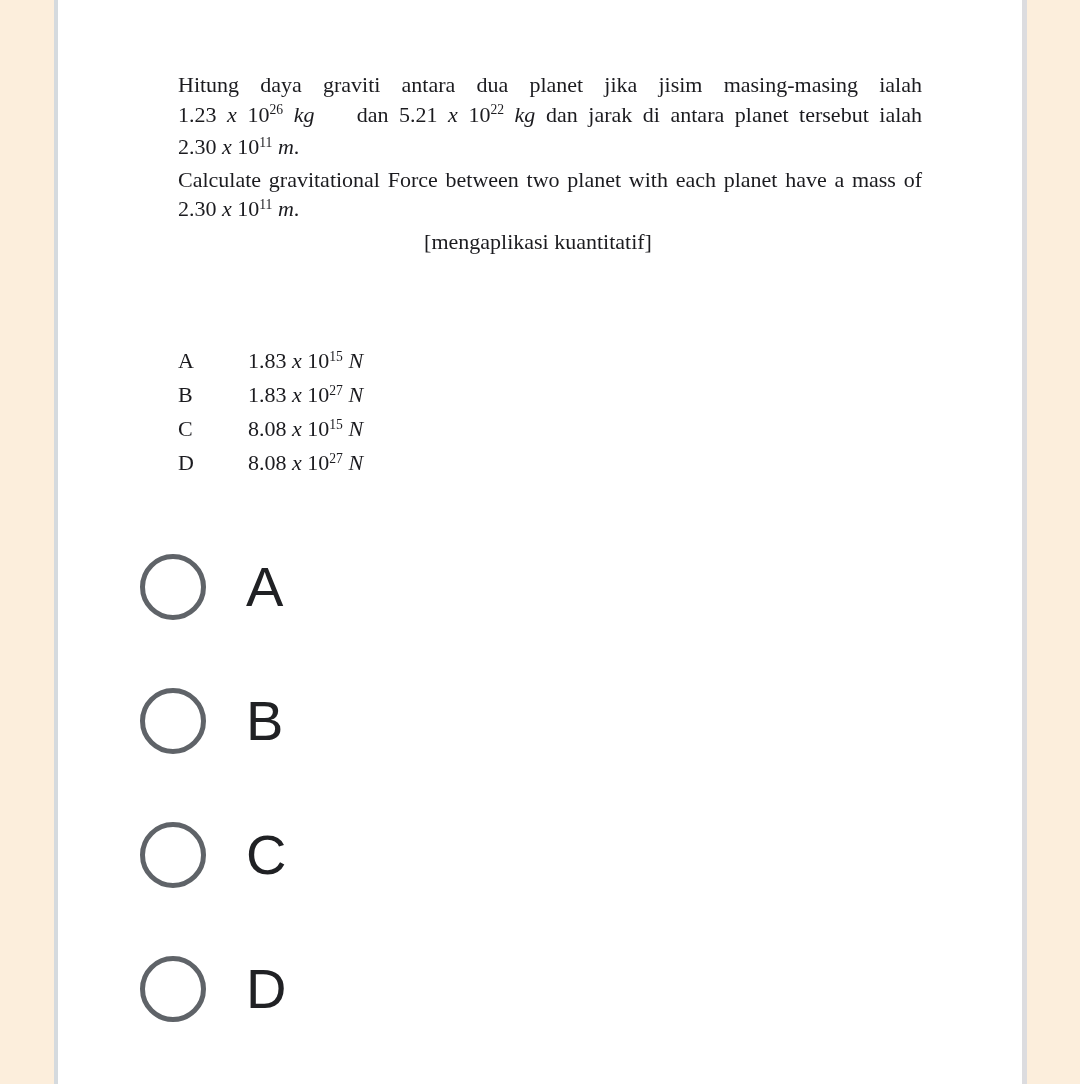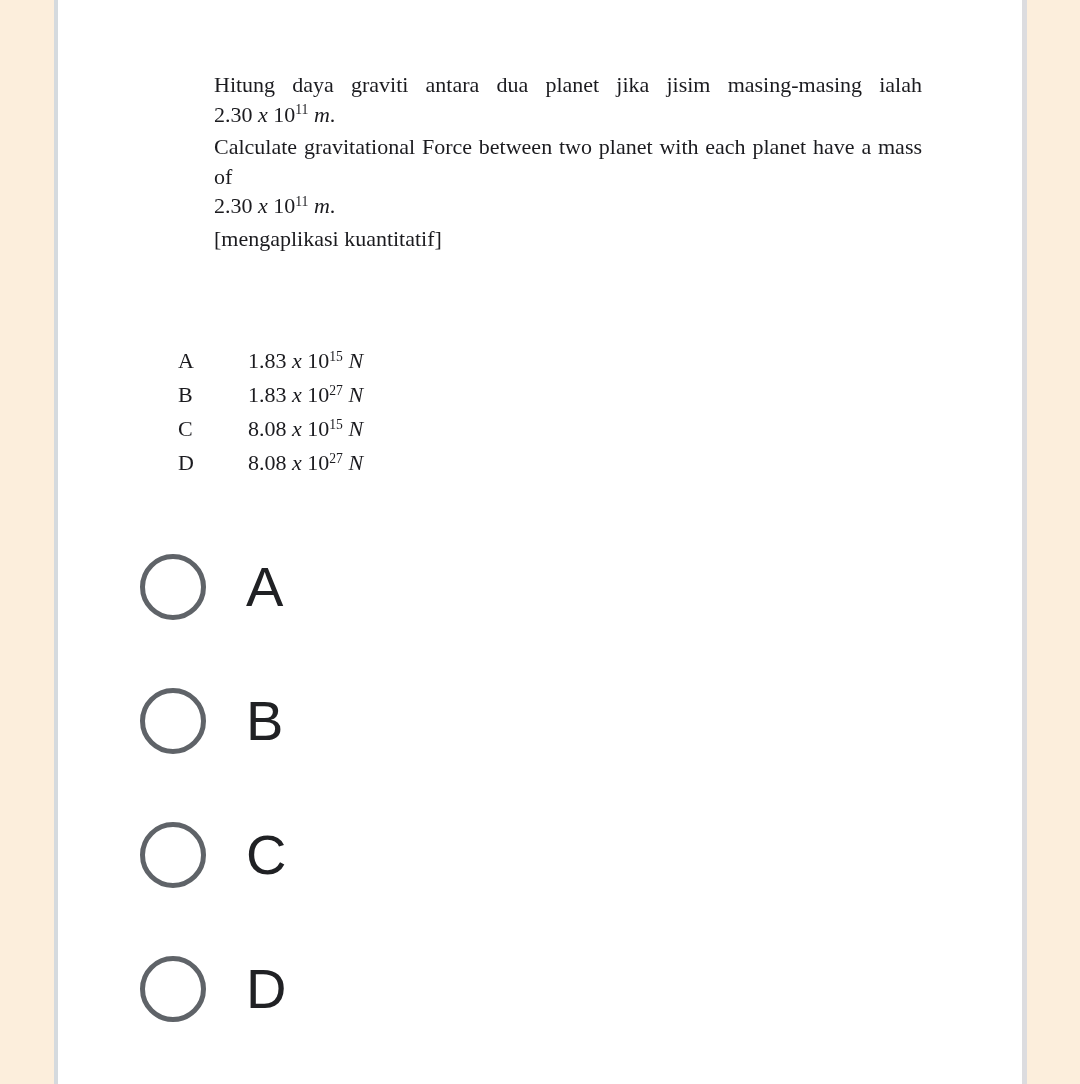--- a/index.html
+++ b/index.html
@@ -47,27 +47,27 @@
   
   .question {
     position: absolute;
     left: 120px;            
     top: 70px;
     width: 744px;
     font-size: 22px;
     line-height: 29.5px;
     color: #1b1b1f;
   }
-  .qline { white-space: normal; margin-left: 36px; }
+  .qline { white-space: normal; }
   .qline.justify {
     text-align: justify;
     text-align-last: justify;
   }
   .qline.italic { }
-  .qline.right  { text-align: left; padding-right: 24px; }
+  .qline.right  { text-align: center; padding-right: 24px; }
 
   sup {
     font-size: 0.62em;
     vertical-align: baseline;
     position: relative;
     top: -0.52em;
   }
 
   
   .answers {
@@ -114,20 +114,21 @@
 </head>
 <body>
 
 <div class="page">
   <div class="strip left" style="background: rgb(252, 238, 220);"></div>
   <div class="vline left" style="background: rgb(213, 218, 222);"></div>
 
   <div class="content">
     <div class="question" id="question">
         <div class="qline justify">Hitung daya graviti antara dua planet jika jisim masing-masing ialah</div>
+        <div class="qline justify">1.23 <i>x</i> 10<sup>26</sup> <i>kg</i>&nbsp;&nbsp;&nbsp; dan 5.21 <i>x</i> 10<sup>22</sup> <i>kg</i> dan jarak di antara planet tersebut ialah</div>
         <div class="qline">2.30 <i>x</i> 10<sup>11</sup> <i>m</i>.</div>
         <div class="qline justify italic">Calculate gravitational Force between two planet with each planet have a mass of</div>
         <div class="qline">2.30 <i>x</i> 10<sup>11</sup> <i>m</i>.</div>
         <div class="qline right">[mengaplikasi kuantitatif]</div>
       </div>
     <div class="answers" id="answers">
         <div class="answer-row">
     <span class="answer-letter">A</span>
     <span class="answer-value">1.83 <i>x</i> 10<sup>15</sup> <i>N</i></span>
   </div>

